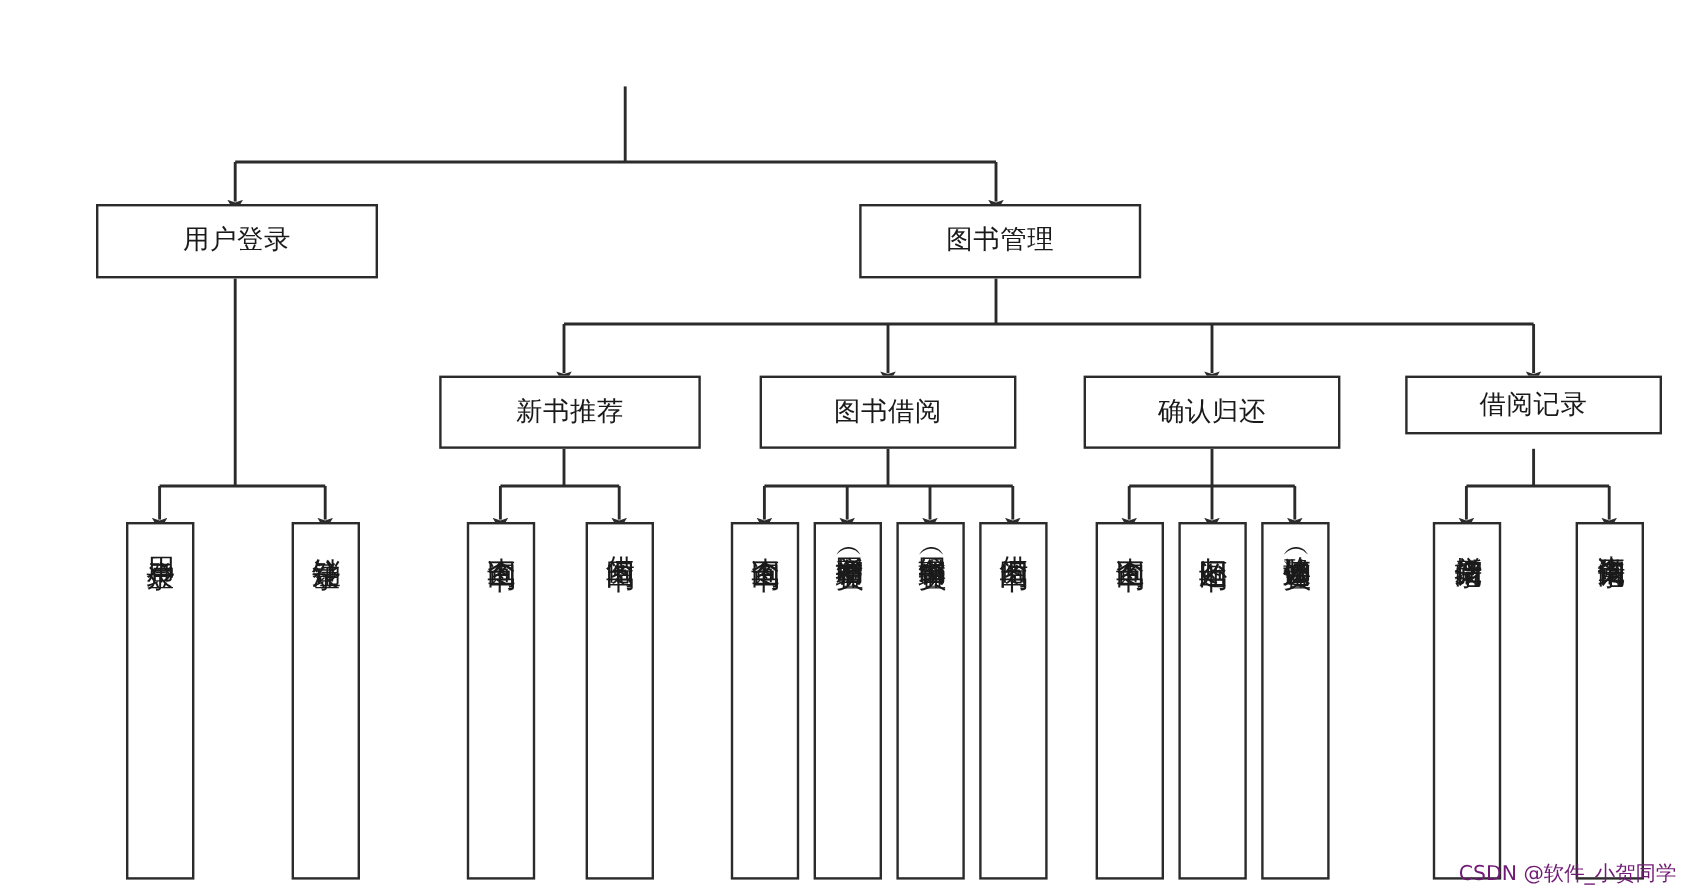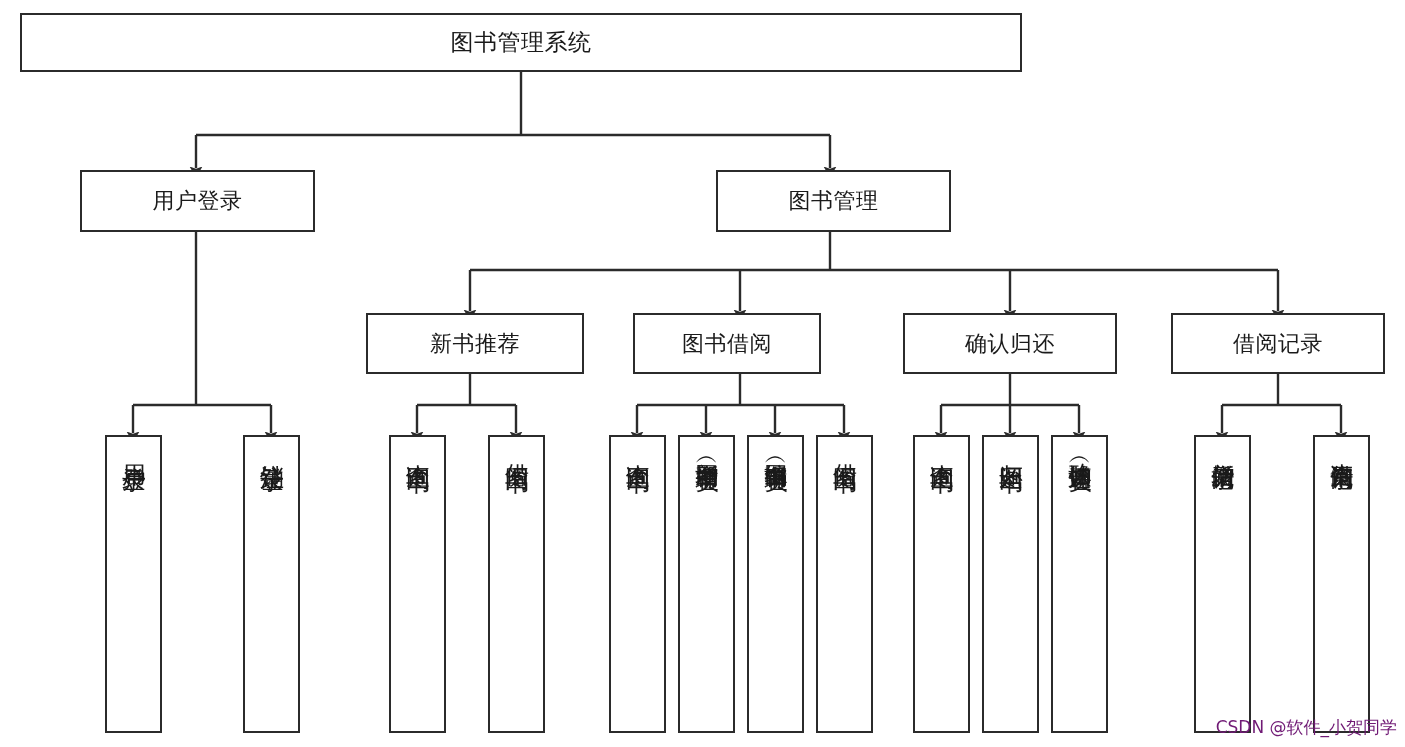--- a/index.html
+++ b/index.html
@@ -120,41 +120,38 @@
       <path d="M1010,405 L1010,433" marker-end="url(#arrow)"></path>
       <path d="M1079,405 L1079,433" marker-end="url(#arrow)"></path>
 
       <path d="M1278,374 L1278,405"></path>
       <path d="M1222,405 L1341,405"></path>
       <path d="M1222,405 L1222,433" marker-end="url(#arrow)"></path>
       <path d="M1341,405 L1341,433" marker-end="url(#arrow)"></path>
     </g>
   </svg>
 
-  <div class="node root" style="left:20px; top:13px; width:1002px; height:59px;">
-    <span class="label">图书管理系统</span>
-  </div>
 
   <div class="node" style="left:80px; top:170px; width:235px; height:62px;">
     <span class="label">用户登录</span>
   </div>
   <div class="node" style="left:716px; top:170px; width:235px; height:62px;">
     <span class="label">图书管理</span>
   </div>
 
   <div class="node" style="left:366px; top:313px; width:218px; height:61px;">
     <span class="label">新书推荐</span>
   </div>
-  <div class="node" style="left:633px; top:313px; width:188px; height:61px;">
+  <div class="node" style="left:633px; top:313px; width:214px; height:61px;">
     <span class="label">图书借阅</span>
   </div>
   <div class="node" style="left:903px; top:313px; width:214px; height:61px;">
     <span class="label">确认归还</span>
   </div>
-  <div class="node" style="left:1171px; top:313px; width:214px; height:61px;">
+  <div class="node" style="left:1171px; top:313px; width:214px; height:49px;">
     <span class="label">借阅记录</span>
   </div>
 
   <div class="node vertical" style="left:105px; top:435px; width:57px; height:298px;">
     <span class="label">用户登录</span>
   </div>
   <div class="node vertical" style="left:243px; top:435px; width:57px; height:298px;">
     <span class="label">注销登录</span>
   </div>
 

